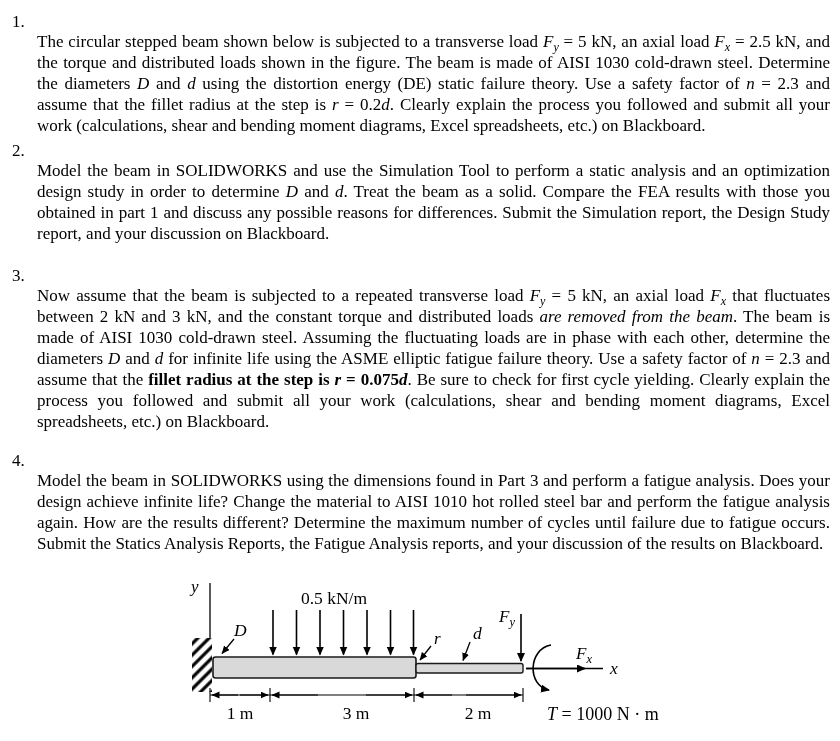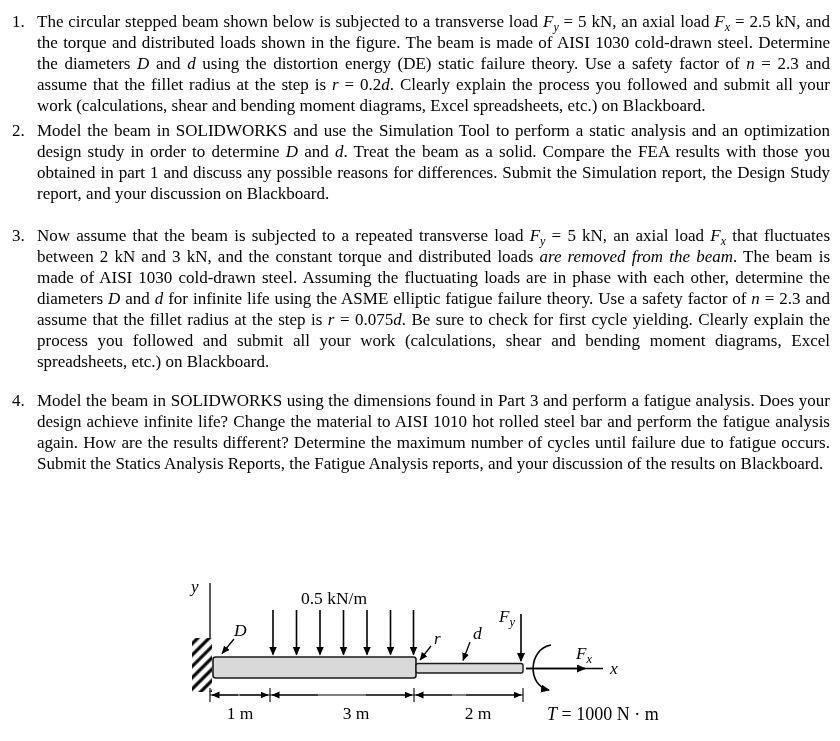--- a/index.html
+++ b/index.html
@@ -26,26 +26,27 @@
     font-size: 17px;
     line-height: 21px;
   }
   .problem .pnum {
     flex: 0 0 25px;
     text-align: left;
   }
   .problem .ptxt {
     flex: 1 1 auto;
     text-align: justify;
+    margin-top: 20px;
   }
   .problem-1 { margin-bottom: 4px; }
   .problem-2 { margin-bottom: 21px; }
   .problem-3 { margin-bottom: 18px; }
   .it { font-style: italic; }
-  .bd { font-weight: normal; }
+  .bd { font-weight: bold; }
   sub { font-size: 71%; line-height: 0; }
   .figure-wrap {
     position: absolute;
     top: 570px;
     left: 0;
     width: 840px;
     height: 171px;
   }
   svg text {
     font-family: "Liberation Serif", serif;

